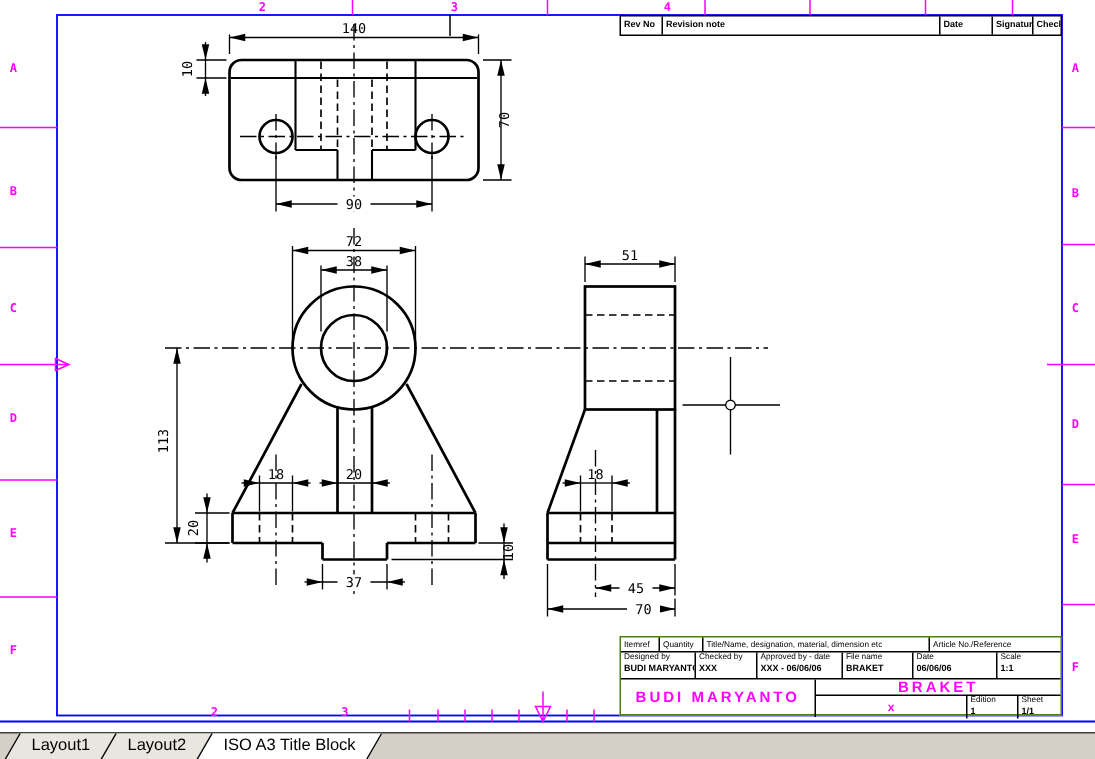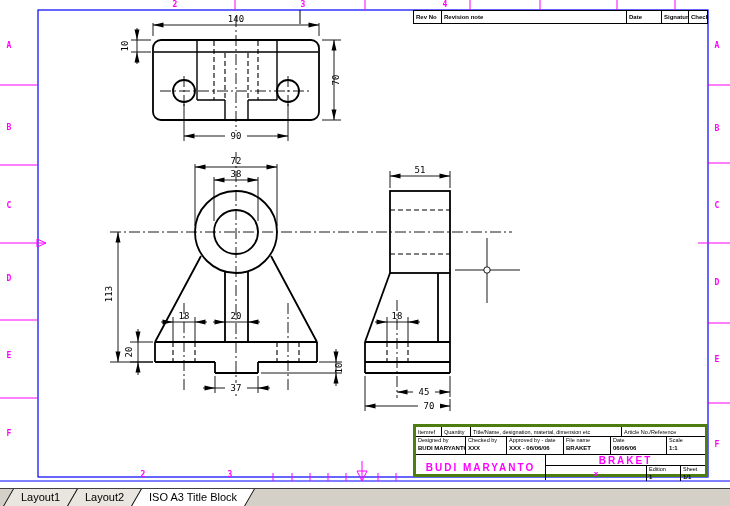--- a/index.html
+++ b/index.html
@@ -5,21 +5,21 @@
   html,body{margin:0;padding:0;background:#fff;width:730px;height:506px;overflow:hidden;}
   #stage{position:relative;width:730px;height:506px;font-family:"Liberation Sans",sans-serif;}
   svg text{font-family:"DejaVu Sans Mono",monospace;}
   .dimtxt{font-size:9px;fill:#000;}
   .mgtxt{font-size:8px;fill:#ff00ff;font-weight:bold;}
   
   .rt{position:absolute;left:413px;top:10px;width:295px;height:14px;border:1px solid #000;box-sizing:border-box;display:flex;background:#fff;}
   .rt .c{border-right:1px solid #000;font:bold 6px/11px "Liberation Sans",sans-serif;padding:1px 0 0 2px;overflow:hidden;white-space:nowrap;box-sizing:border-box;}
   .rt .c:last-child{border-right:none;flex:1;}
   
-  .tb{position:absolute;left:413px;top:424px;width:295px;height:53px;border:3px solid #4d7c0f;box-sizing:border-box;background:#fff;}
+  .tb{position:absolute;left:413px;top:424px;width:295px;height:53px;border:1px solid #4d7c0f;box-sizing:border-box;background:#fff;}
   .tb .row{display:flex;border-bottom:1px solid #000;box-sizing:border-box;}
   .tb .c{border-right:1px solid #000;box-sizing:border-box;overflow:hidden;white-space:nowrap;padding:1px 0 0 2px;}
   .tb .c.last{border-right:none;flex:1;}
   .lb{font:5.5px/5.5px "Liberation Sans",sans-serif;color:#000;}
   .vl{font:bold 6px/7px "Liberation Sans",sans-serif;color:#000;margin-top:1px;}
   .r1{height:10px;}
   .r1 .c{font:5.5px/8px "Liberation Sans",sans-serif;}
   .r2{height:18px;}
   .r3{height:25px;border-bottom:none !important;}
   .mag{color:#ff00ff;}

